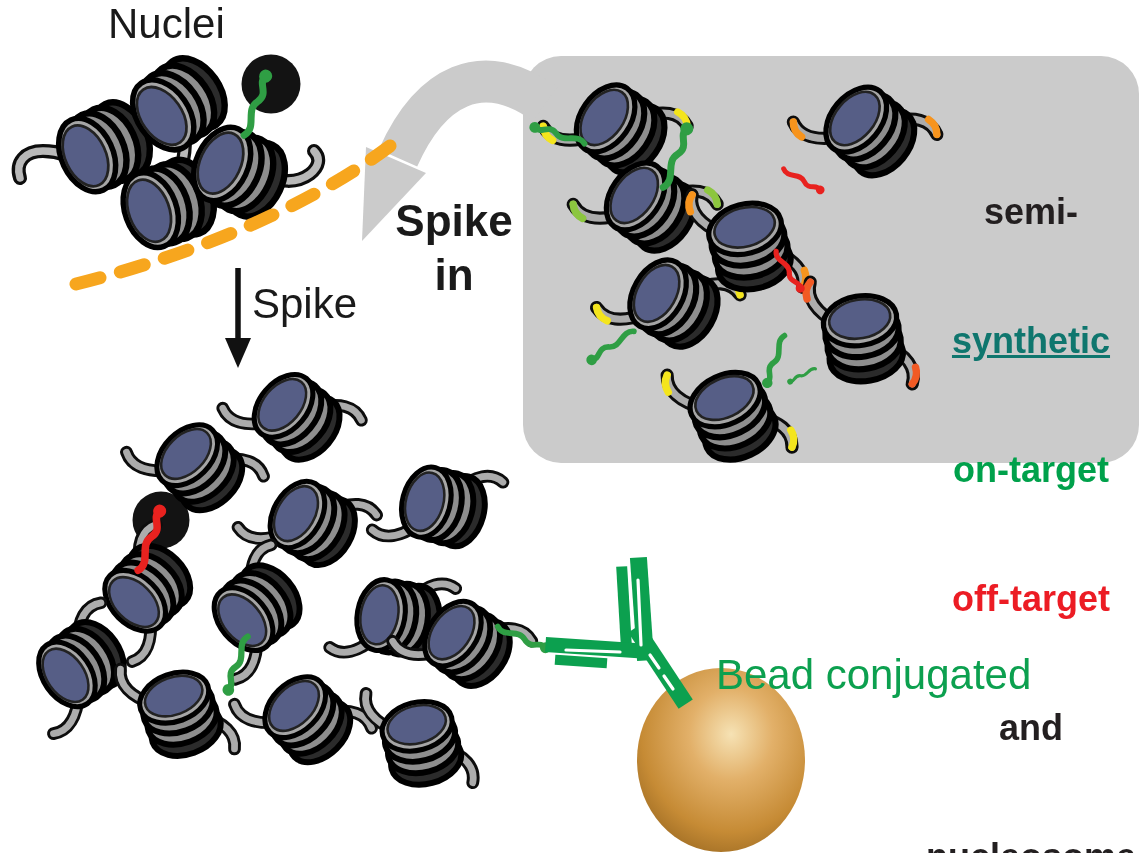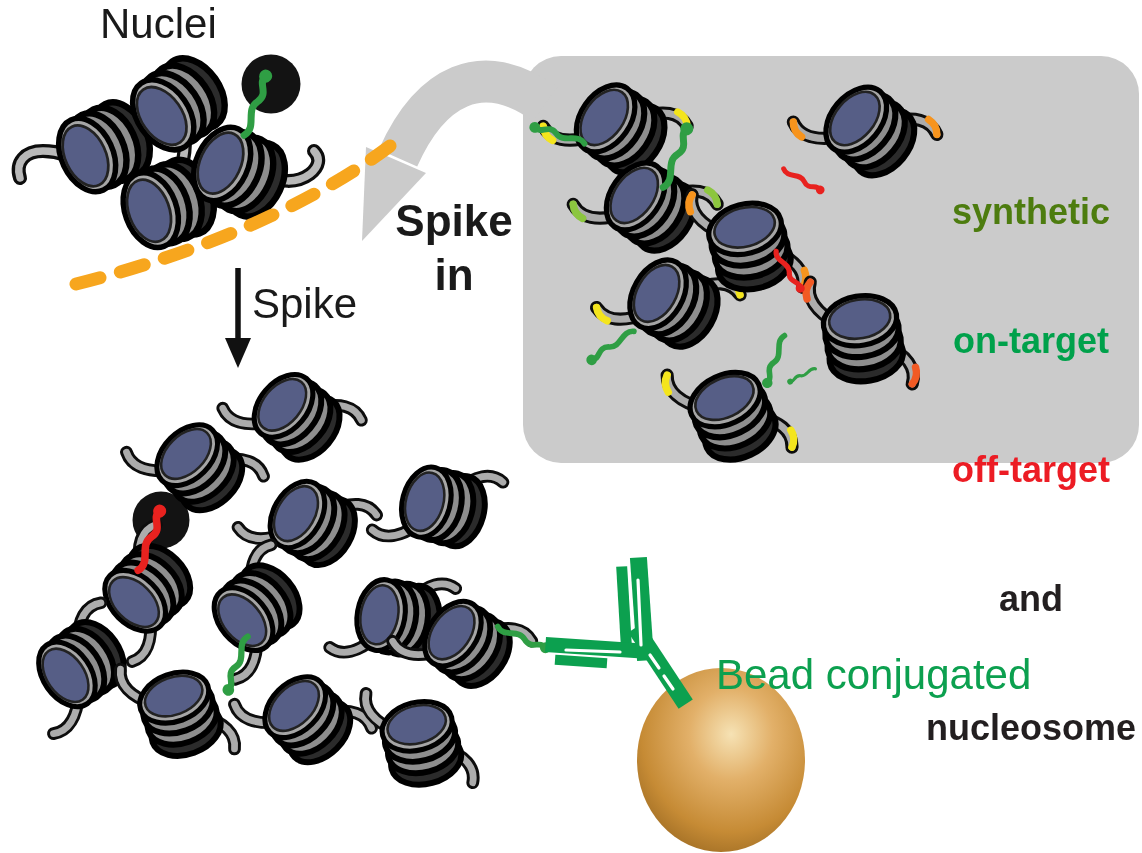--- a/index.html
+++ b/index.html
@@ -1,20 +1,20 @@
 <!DOCTYPE html>
 <html><head>
 <meta charset="utf-8">
 <style>
   html,body{margin:0;padding:0;background:#ffffff;}
   .stage{position:relative;width:1142px;height:853px;overflow:hidden;background:#ffffff;
          font-family:"Liberation Sans", sans-serif;}
   .art{position:absolute;left:0;top:0;}
   .label{position:absolute;color:#1a1a1a;white-space:pre;}
-  .lbl-nuclei{left:100px;top:0px;font-size:42px;font-weight:500;}
+  .lbl-nuclei{left:108px;top:0px;font-size:42px;font-weight:500;}
   .lbl-spike{left:384px;top:194px;width:140px;text-align:center;font-size:44px;line-height:54px;font-weight:700;}
   .lbl-mnase{left:252px;top:280px;font-size:42px;font-weight:500;}
   .lbl-standards{left:922px;top:104px;width:218px;text-align:center;
                  font-size:36px;line-height:43px;font-weight:bold;color:#231F20;}
   .lbl-bead{left:716px;top:550px;font-size:42px;line-height:50px;font-weight:500;color:#0CA04F;}
 
   
   .lo{stroke:#0d0d0d;stroke-width:15;stroke-linecap:round;fill:none;}
   .li{stroke:#ACACAC;stroke-width:8;stroke-linecap:round;fill:none;}
   .lo2{stroke:#0d0d0d;stroke-width:14;stroke-linecap:round;fill:none;}
@@ -215,21 +215,22 @@
   </g>
 </svg>
 
 <div class="label lbl-nuclei">Nuclei</div>
 
 <div class="label lbl-spike"><span>Spike</span><br><span>in</span></div>
 
 <div class="label lbl-mnase">Spike</div>
 
 <div class="label lbl-standards">
-  <div style="color: #4d7c0f;">synthetic</div>
+  <div style="color: rgb(35, 31, 32);">semi-</div>
+  <div style="color: #0f766e; text-decoration: underline;">synthetic</div>
   <div style="color: rgb(0, 161, 75);">on-target</div>
   <div style="color: rgb(236, 28, 36);">off-target</div>
   <div style="color: rgb(35, 31, 32);">and</div>
   <div style="color: rgb(35, 31, 32);">nucleosome</div>
   
 </div>
 
 <div class="label lbl-bead">
   <div style="color: rgb(12, 160, 79);">Bead conjugated</div>
 </div>

